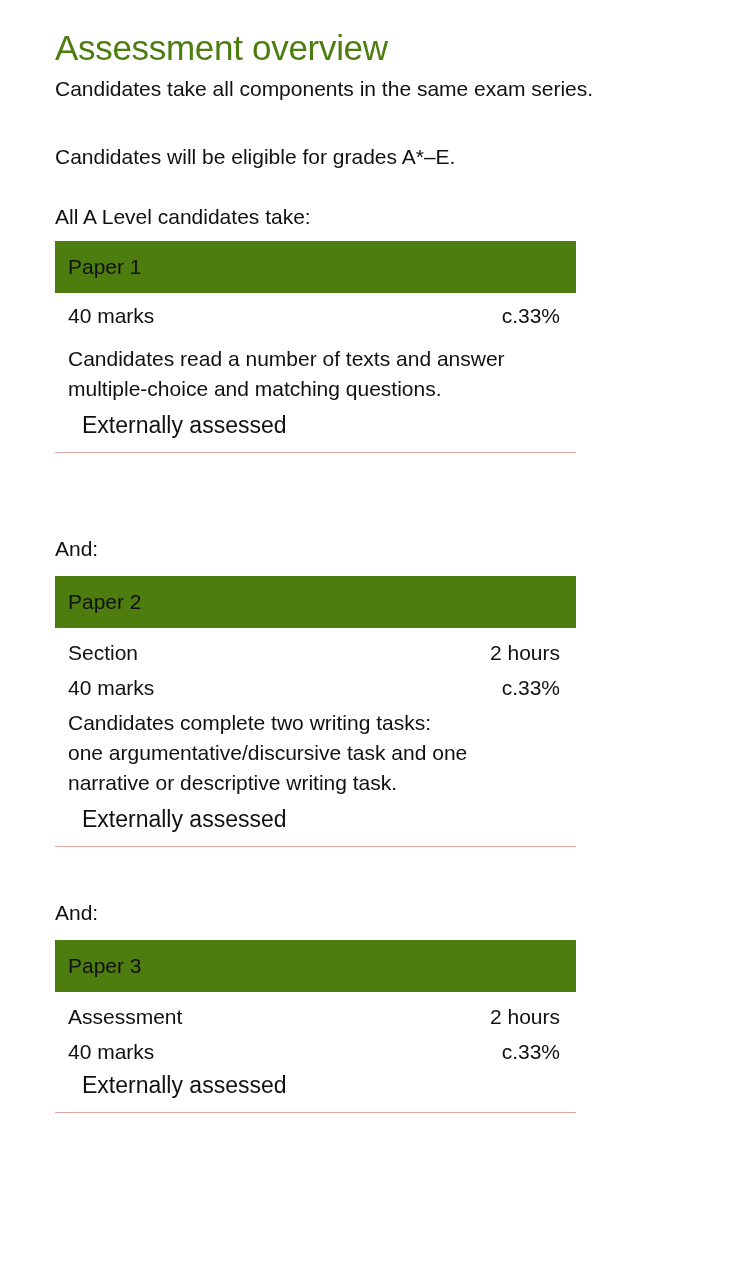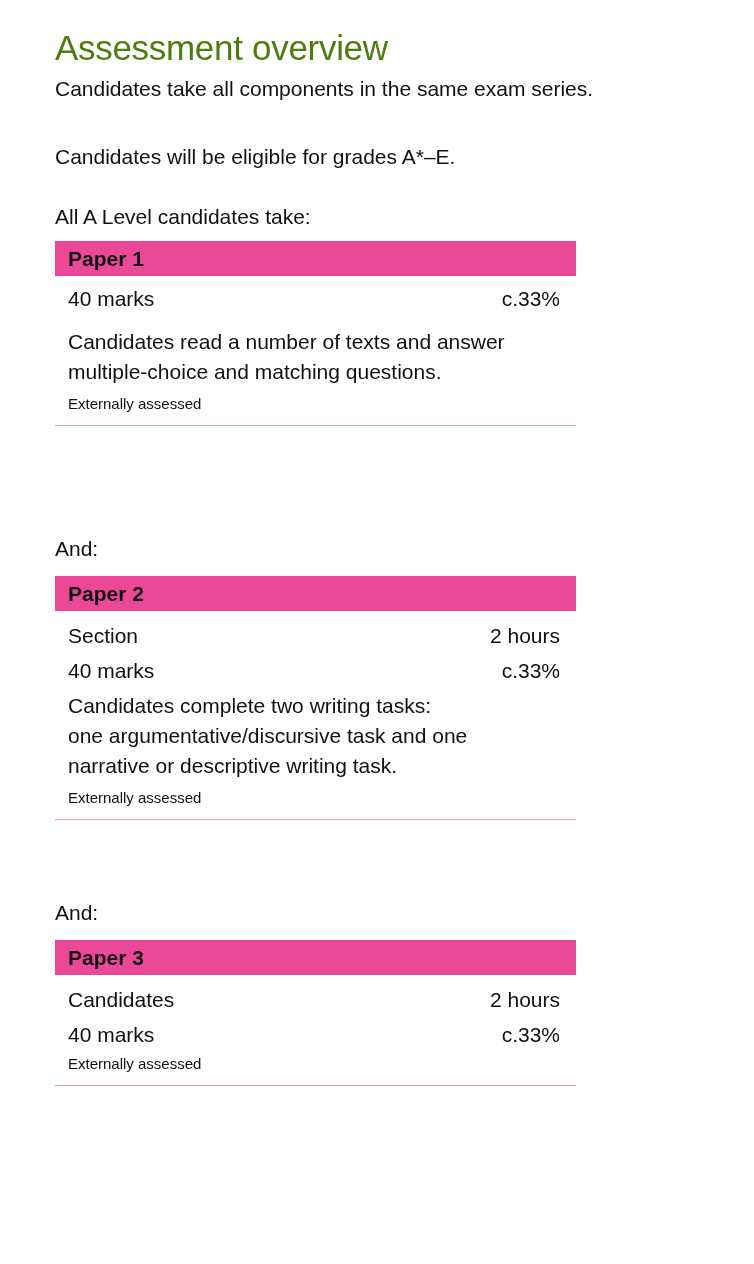--- a/index.html
+++ b/index.html
@@ -8,27 +8,27 @@
     font-family: "Liberation Sans", sans-serif; color: #111111;
   }
   .page { position: absolute; left: 55px; top: 0; width: 640px; }
   .title {
     position: absolute; left: 0; top: 28px; margin: 0;
     font-size: 35px; font-weight: normal; color: #4d7c0f; letter-spacing: -0.3px;
   }
   .intro { position: absolute; left: 0; font-size: 21px; color: #111; margin: 0; white-space: nowrap; }
   .card { position: absolute; left: 0; width: 521px; }
   .card-head {
-    background: #ec4899; height: 35px; display: flex; align-items: center;
-    padding-left: 13px; font-weight: bold; font-size: 21px;
+    background: #4d7c0f; height: 52px; display: flex; align-items: center;
+    padding-left: 13px; font-weight: normal; font-size: 21px;
   }
   .card-body { padding: 0 16px 0 13px; }
   .row { display: flex; justify-content: space-between; font-size: 21px; }
   .desc { font-size: 21px; line-height: 30px; }
-  .ext { font-size: 15px; }
+  .ext { font-size: 23px; margin-left: 14px; }
   .card-rule { height: 1px; background: #e2a3a3; }
 </style>
 </head>
 <body>
 
 <div class="page">
   <h1 class="title">Assessment overview</h1>
 
   <p class="intro" style="top:77px">Candidates take all components in the same exam series.</p>
   <p class="intro" style="top:145px">Candidates will be eligible for grades A*–E.</p>
@@ -72,21 +72,21 @@
     </div>
     <div class="card-rule"></div>
   </div>
 
   <p class="intro" style="top:901px">And:</p>
 
   <div class="card" style="top:940px">
     <div class="card-head">Paper 3</div>
     <div class="card-body">
       <div class="row" style="margin-top:13px">
-        <span>Candidates</span>
+        <span>Assessment</span>
         <span>2 hours</span>
       </div>
       <div class="row" style="margin-top:11px">
         <span>40 marks</span>
         <span>c.33%</span>
       </div>
       <div class="ext" style="margin-top:8px; margin-bottom:13px">Externally assessed</div>
     </div>
     <div class="card-rule"></div>
   </div>

